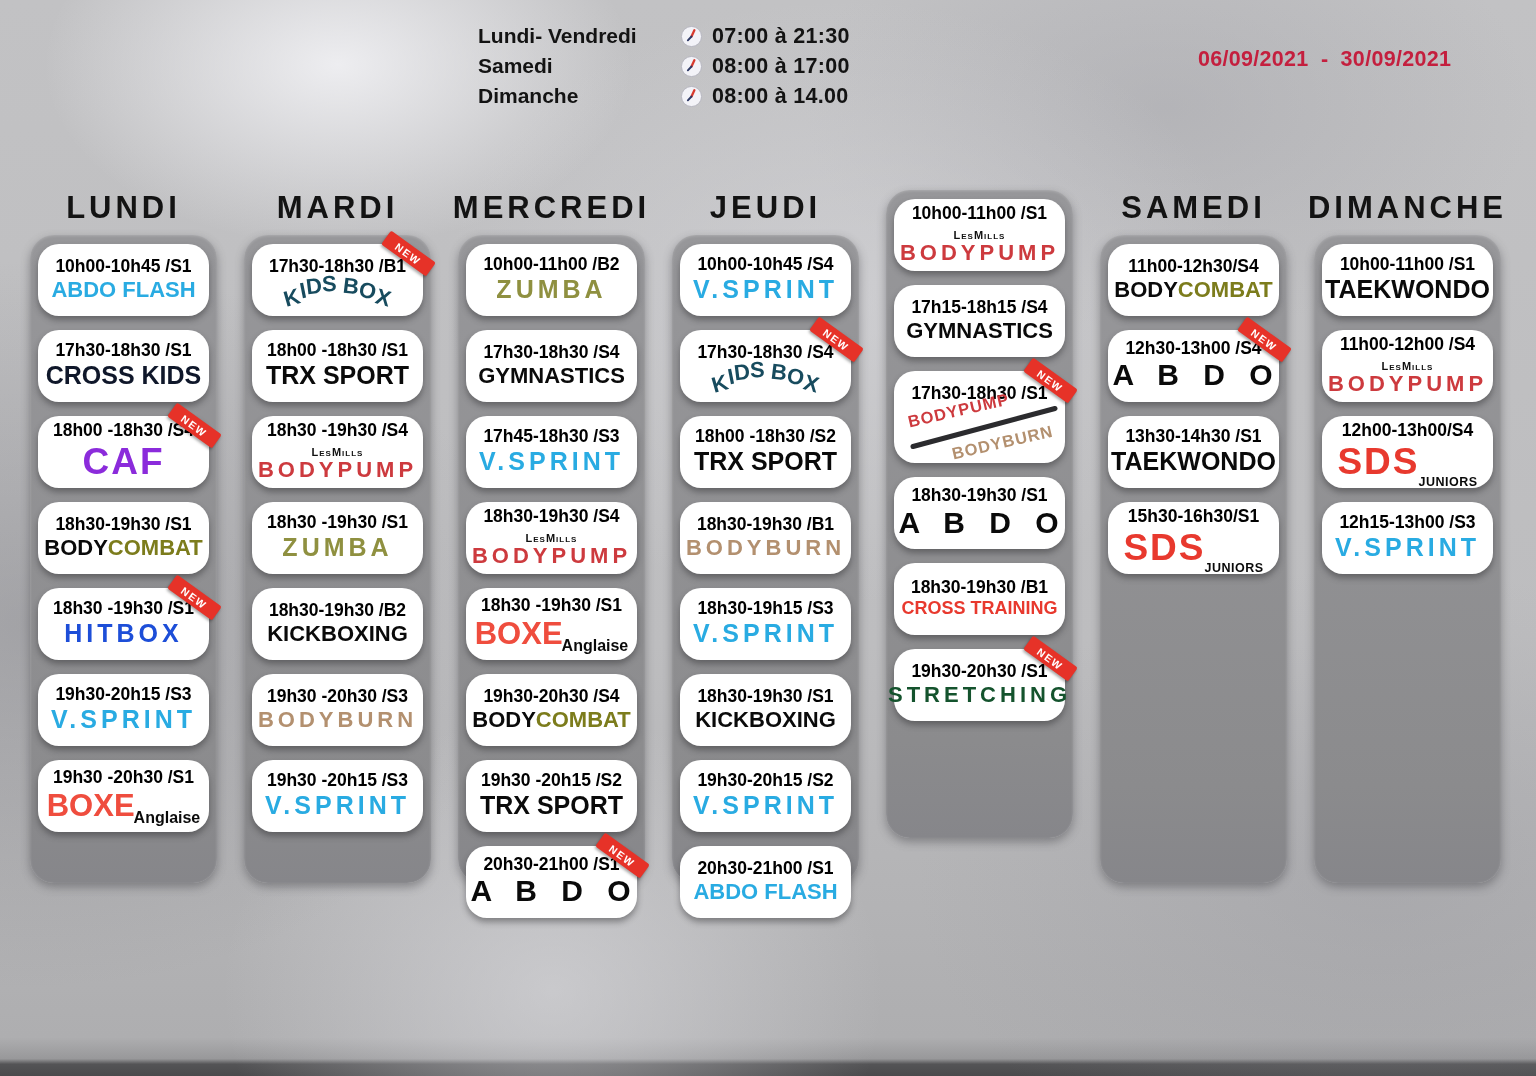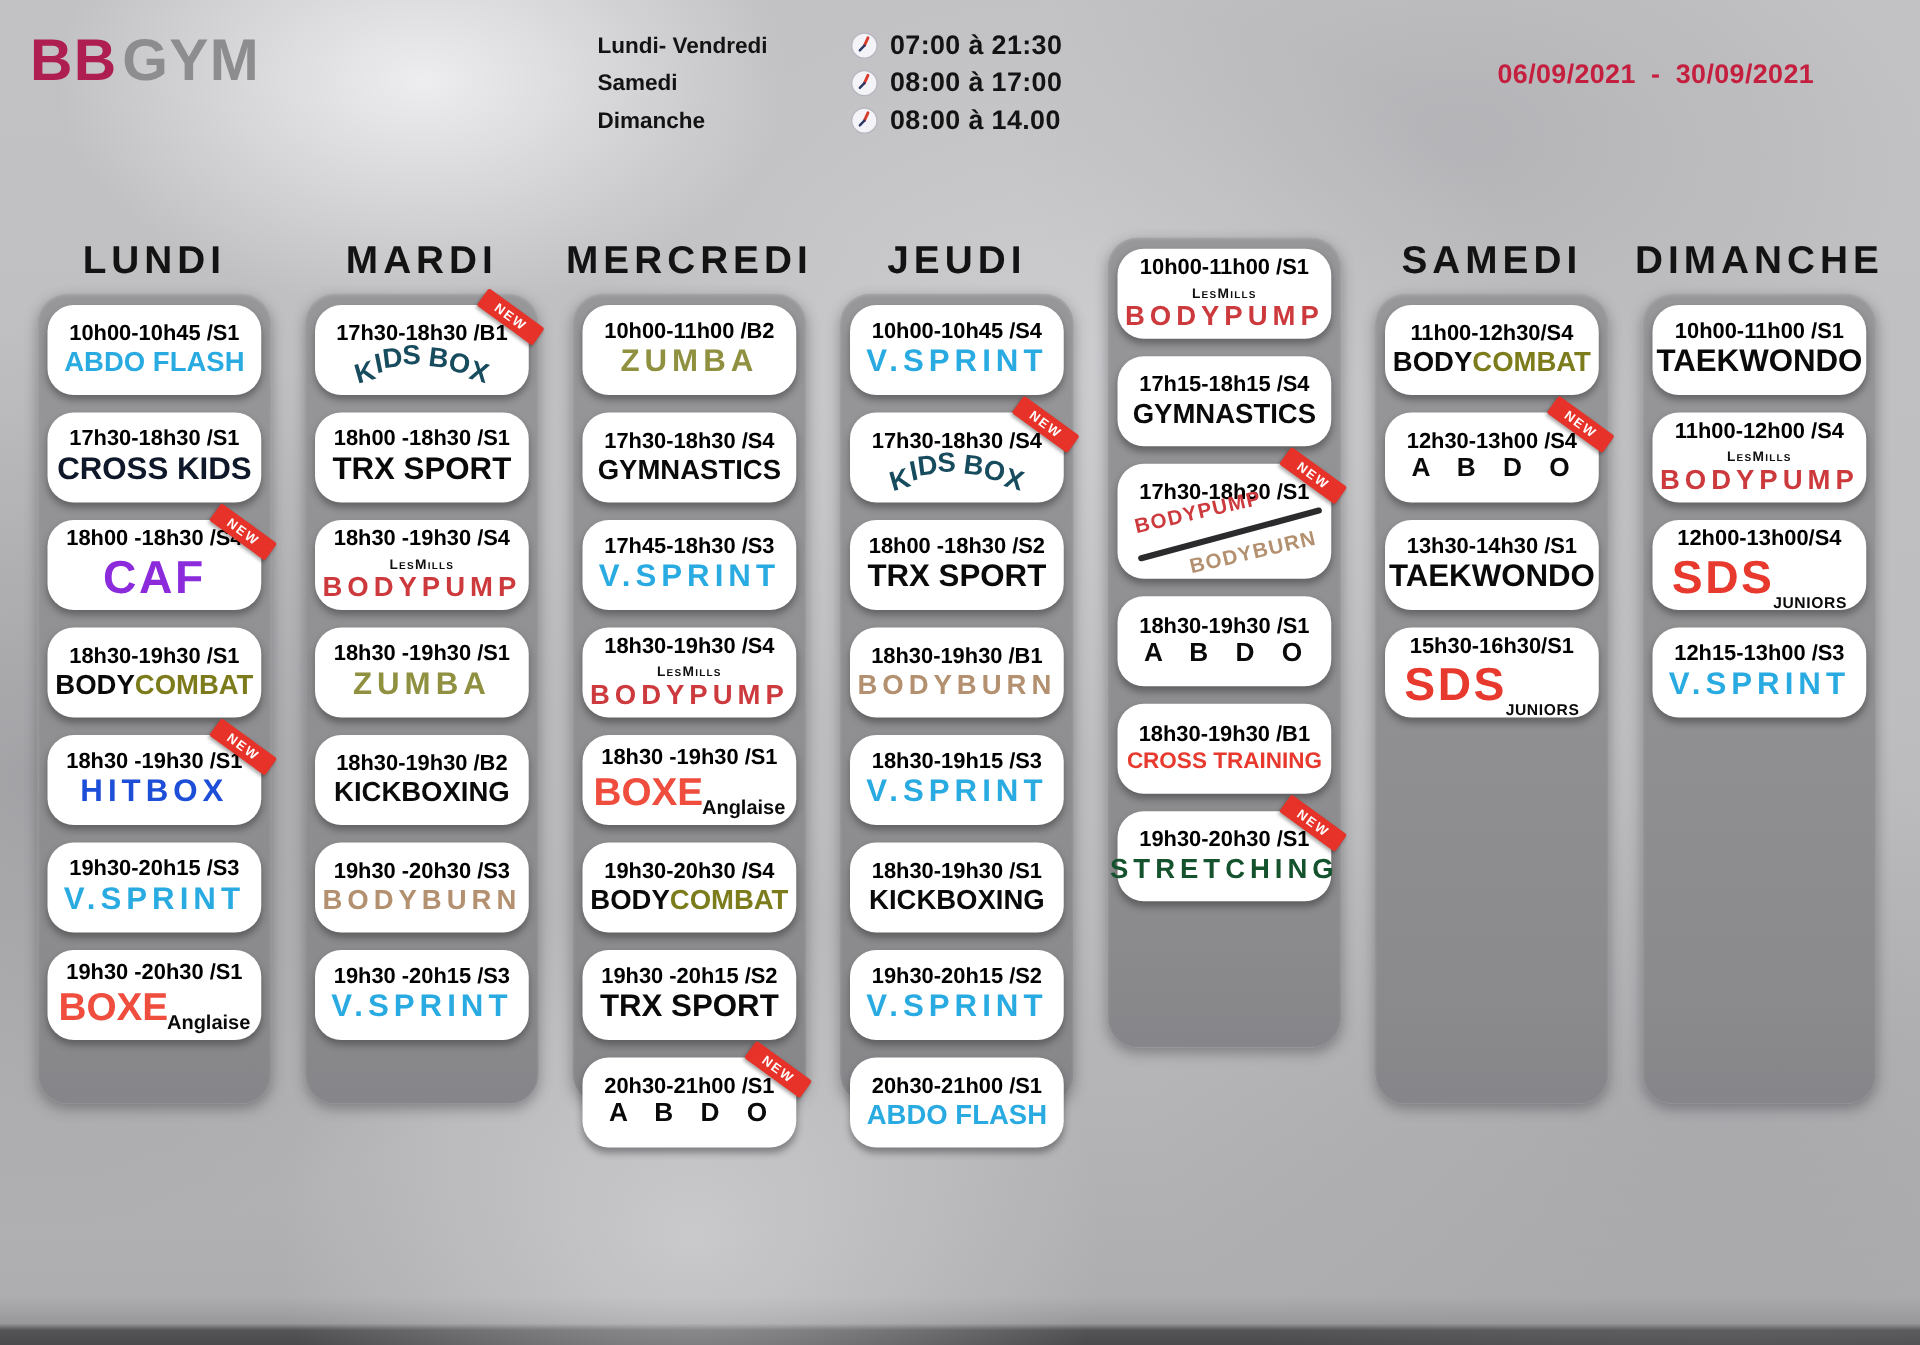--- a/index.html
+++ b/index.html
@@ -14,65 +14,62 @@
       radial-gradient(620px 420px at 90% 82%, rgba(150,150,156,.35), transparent 75%),
       radial-gradient(520px 320px at 76% 10%, rgba(162,162,168,.42), transparent 70%),
       radial-gradient(460px 380px at 36% 92%, rgba(226,226,230,.5), transparent 72%),
       linear-gradient(to bottom,#c2c2c4 0%,#bdbdbf 60%,#aeaeb0 96.4%,#98989a 98.4%,#545456 98.9%,#4a4a4c 100%);
   }
   
   .logo{position:absolute;left:24px;top:24px;font-size:47px;font-weight:800;letter-spacing:1px;line-height:1;}
   .logo .bb{color:var(--logo-bb);} .logo .gym{color:var(--logo-gym);margin-left:4px;}
   .hours{position:absolute;left:478px;top:21px;}
   .hour-row{display:flex;align-items:center;height:30px;}
-  .hday{width:202px;font-size:18px;font-weight:700;color:#131313;}
+  .hday{width:202px;font-size:21px;font-weight:700;color:#131313;}
   .clock{width:32px;display:flex;align-items:center;}
   .htime{font-size:21.5px;font-weight:700;color:#131313;letter-spacing:.3px;}
   .date-range{position:absolute;left:1198px;top:47px;font-size:21.5px;font-weight:700;color:var(--date);word-spacing:6px;letter-spacing:.3px;}
   
   .columns{position:absolute;left:30px;top:190px;display:flex;gap:27px;}
   .day-col{width:187px;display:flex;flex-direction:column;align-items:center;}
   .day-name{margin:0 0 9px 0;font-size:31px;font-weight:700;letter-spacing:4px;color:#131313;white-space:nowrap;line-height:1.15;}
   .day-box{width:187px;height:648px;box-sizing:border-box;border-radius:24px;
     background:linear-gradient(180deg,#97979a 0%,#8b8b8d 85%,#86868a 100%);
     box-shadow:0 4px 10px rgba(66,66,70,.45), inset 0 1px 3px rgba(255,255,255,.22);
     padding:9px 8px;display:flex;flex-direction:column;gap:14px;}
   
   .card{position:relative;background:#fff;border-radius:21px;min-height:62px;flex:0 0 auto;
     display:flex;flex-direction:column;align-items:center;justify-content:center;
     padding:4px 8px 6px;box-shadow:0 4px 6px rgba(35,35,38,.42);}
   .card.tall{min-height:82px;}
   .time{font-size:17.5px;font-weight:700;color:#000;white-space:nowrap;line-height:1.25;}
   .name{text-align:center;line-height:1.08;white-space:nowrap;}
   .name-part{display:inline-block;font-size:25px;font-weight:700;}
   .sz-sm{font-size:18px;} .sz-md{font-size:22px;} .sz-lg{font-size:31px;} .sz-xl{font-size:37px;letter-spacing:2px;}
-  .sz-abdo{font-size:21px;word-spacing:12px;letter-spacing:2px;}
+  .sz-abdo{font-size:30px;word-spacing:12px;letter-spacing:2px;}
   .spaced{letter-spacing:4px;}
   .lesmills{font-size:11px;font-weight:700;letter-spacing:1px;color:#101010;font-variant-caps:small-caps;line-height:1;margin-top:5px;}
   .suffix{display:inline-block;font-size:16px;font-weight:700;color:#0a0a0a;transform:translateY(7px);margin-left:-1px;}
   .suffix.small{font-size:12.5px;transform:translateY(12px);letter-spacing:.5px;}
   
   .name.crossed{position:relative;width:100%;height:44px;}
   .xp0{position:absolute;left:5px;top:-3px;font-size:16.5px;font-weight:700;letter-spacing:1px;transform:rotate(-13deg);}
   .xp1{position:absolute;right:3px;bottom:-3px;font-size:16.5px;font-weight:700;letter-spacing:1px;transform:rotate(-13deg);}
   .strike{position:absolute;left:6px;top:20px;width:152px;height:5px;background:#2b2b2e;border-radius:3px;transform:rotate(-15deg);}
   
   .ribbon{position:absolute;top:1px;right:-13px;background:var(--ribbon);color:#fff;
     font-size:10.5px;font-weight:700;letter-spacing:1.5px;padding:2.5px 13px;border-radius:2px;
     transform:rotate(36deg);box-shadow:0 2px 3px rgba(0,0,0,.35);z-index:3;}
   
   .arc span{display:inline-block;}
 </style>
 </head>
 <body>
 
 <div class="page">
-  <div class="logo">
-    <span class="bb">BB</span><span class="gym">GYM</span>
-  </div>
   <div class="hours" id="hours">
       <div class="hour-row">
     <span class="hday">Lundi- Vendredi</span>
     <span class="clock">
       <svg width="23" height="23" viewBox="0 0 24 24">
         <circle cx="12" cy="12" r="10.5" fill="#f3f3f8" stroke="#b6b6c0" stroke-width="1"></circle>
         <line x1="12" y1="12" x2="15" y2="5.5" stroke="#d83a2e" stroke-width="2.4" stroke-linecap="round"></line>
         <line x1="12" y1="12" x2="8.2" y2="16" stroke="#2e3a66" stroke-width="2" stroke-linecap="round"></line>
       </svg>
     </span>

